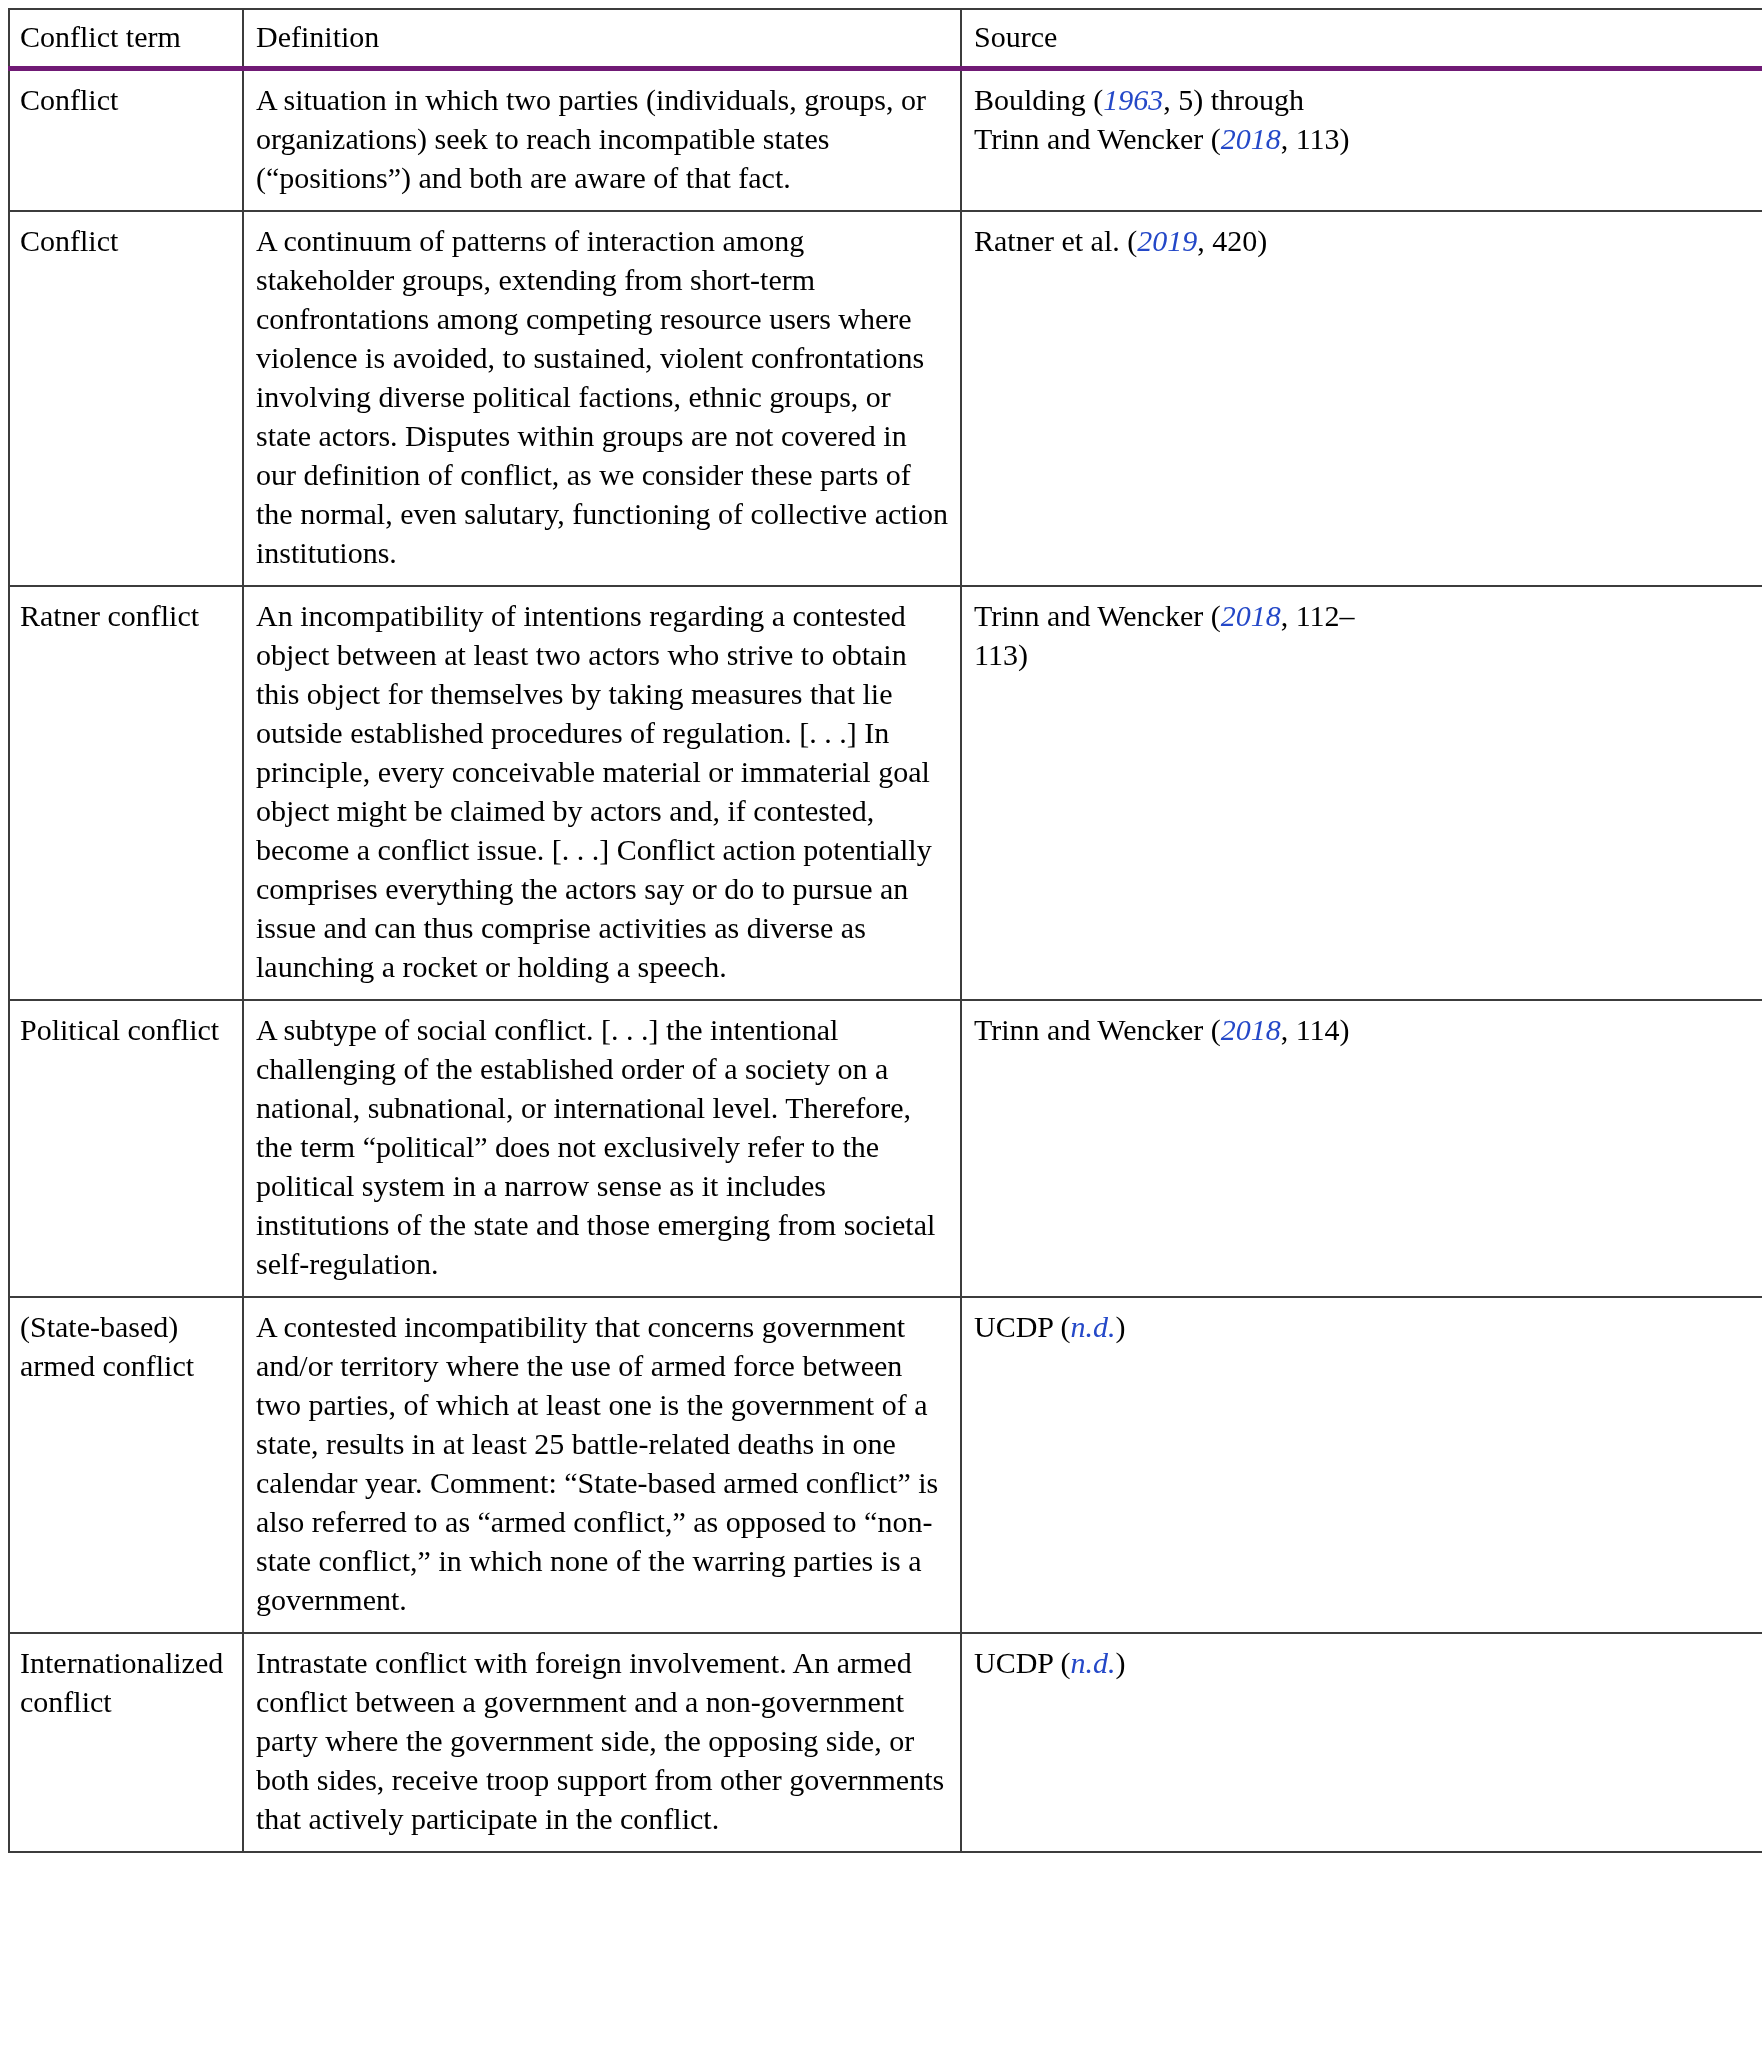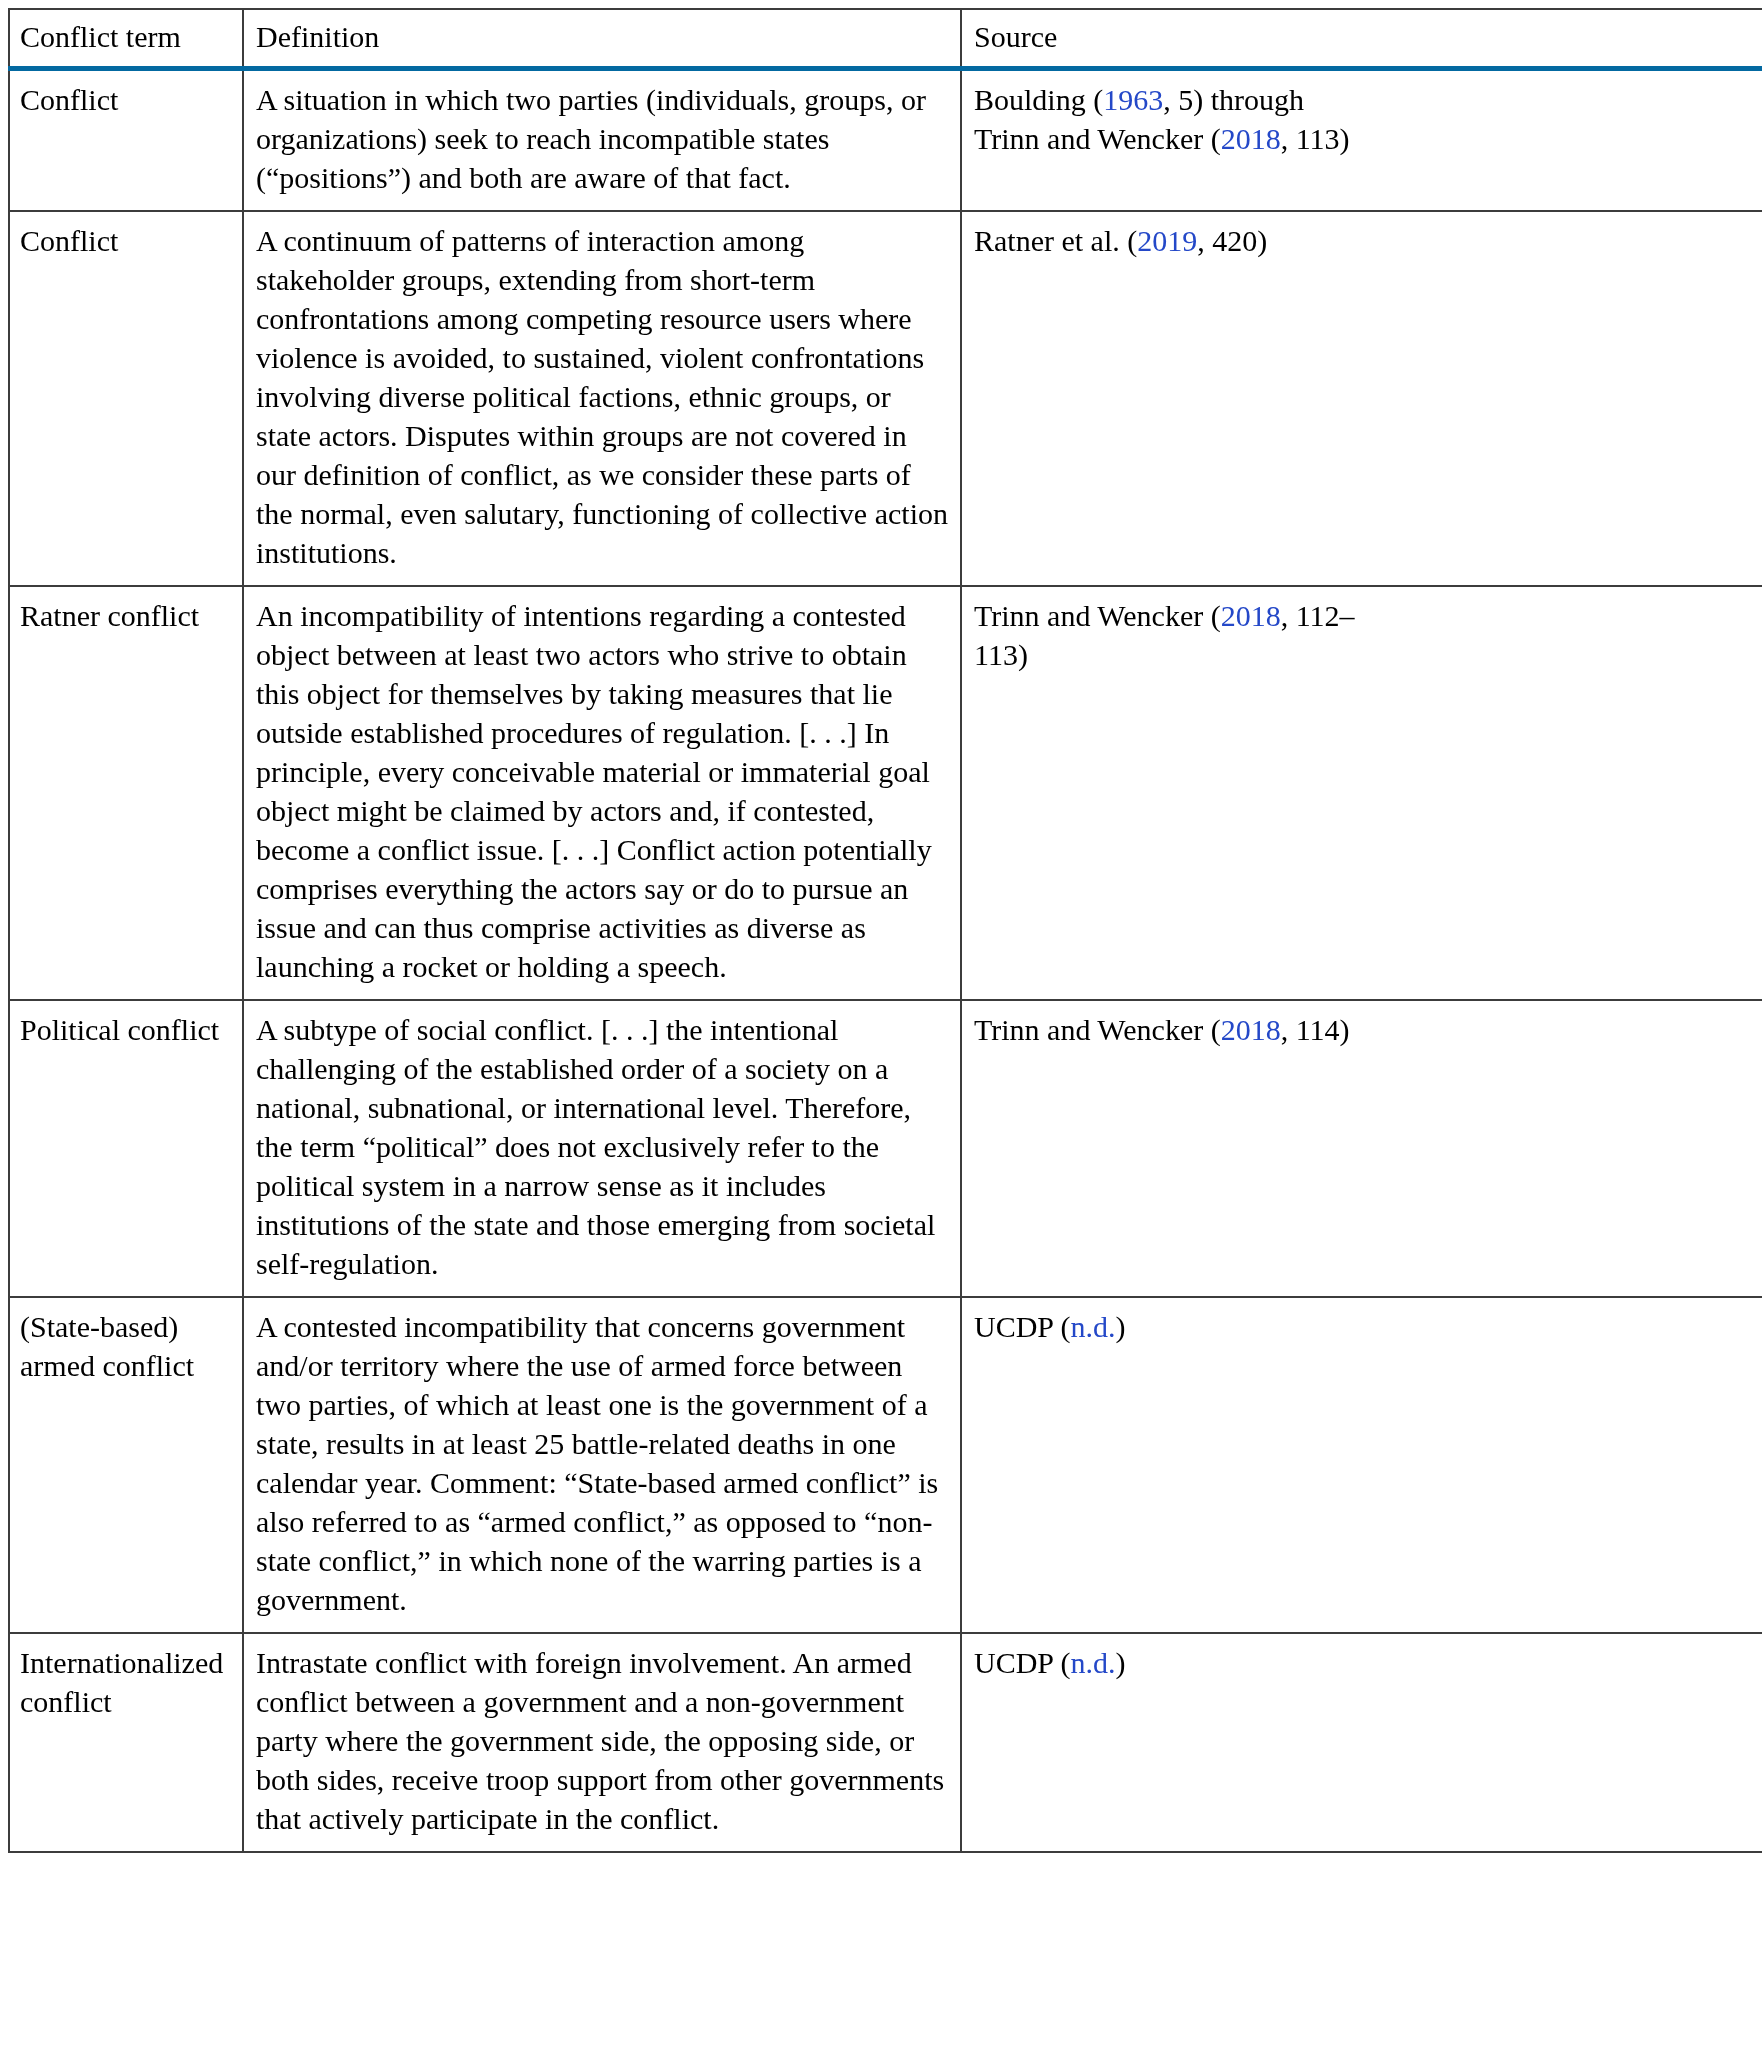--- a/index.html
+++ b/index.html
@@ -30,21 +30,21 @@
 
   thead th {
     font-size: 30px;
     font-weight: normal;
     text-align: left;
     vertical-align: top;
     padding: 8px 12px 10px 10px;
     line-height: 1.25;
   }
   thead tr {
-    border-bottom: 5px solid #0369a1;
+    border-bottom: 5px solid #701a75;
   }
   tbody td {
     font-size: 30px;
     line-height: 1.3;
     vertical-align: top;
     text-align: left;
     padding: 9px 12px 13px 10px;
     border-bottom: 2px solid #3c3c3c;
   }
   .c2 { border-left: 2px solid #3c3c3c; padding-left: 12px; }
@@ -53,20 +53,21 @@
   td.term-cell {
     white-space: pre-line;
   }
   .source-text {
     max-width: 400px;
   }
   .ref-link {
     color: var(--link, #2448C8);
     cursor: pointer;
     text-decoration: none;
+    font-style: italic;
   }
 </style>
 </head>
 <body>
 
 <div class="table-wrap">
   <table class="def-table">
     <colgroup>
       <col class="w-term">
       <col class="w-def">

